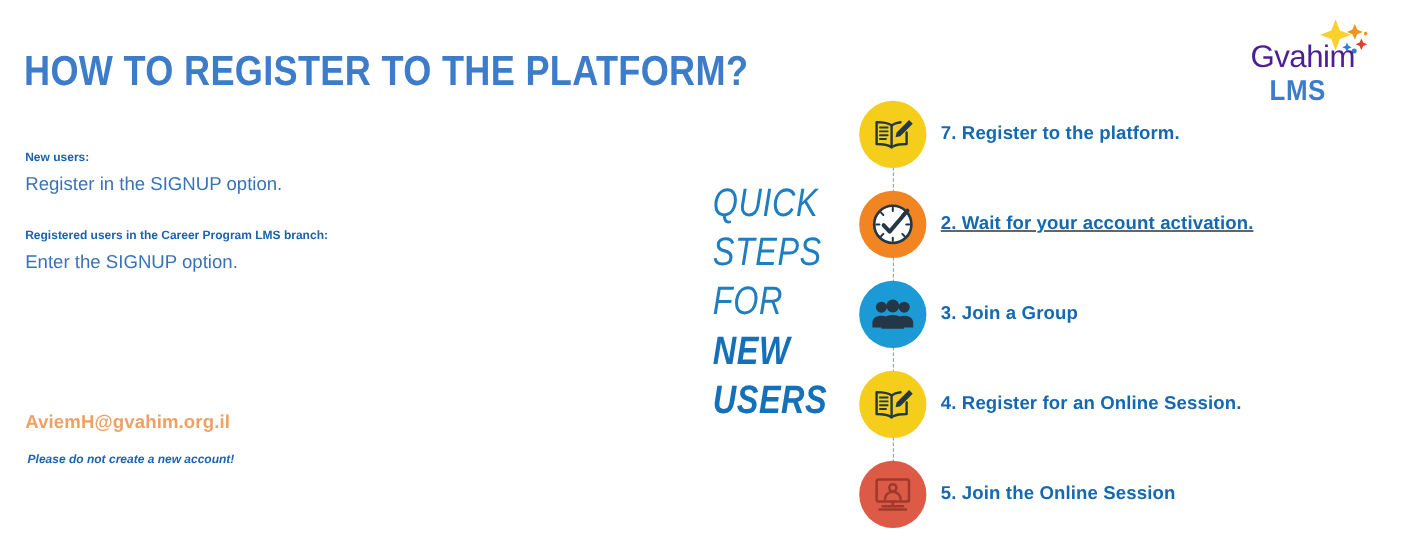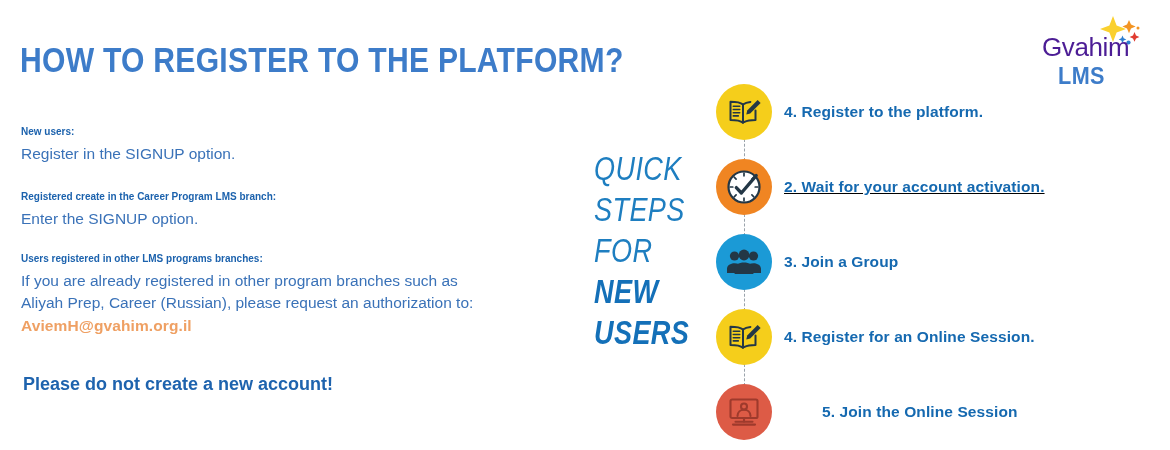--- a/index.html
+++ b/index.html
@@ -61,36 +61,37 @@
     font-size: 15.5px;
     line-height: 22px;
     font-weight: normal;
     color: #3a72b8;
     white-space: nowrap;
   }
 
   .email-line {
     position: absolute;
     left: 1px;
-    top: 316px;
+    top: 343px;
     font-size: 15.5px;
     line-height: 20px;
     font-weight: bold;
     color: #efa063;
     letter-spacing: 0.1px;
     white-space: nowrap;
   }
 
   .warn-line {
     position: absolute;
     left: 3px;
     top: 374px;
-    font-size: 18px;
+    font-size: 10px;
     line-height: 20px;
     font-weight: bold;
+    font-style: italic;
     color: #1e63ae;
     white-space: nowrap;
   }
 
   
   .vhead {
     position: absolute;
     left: 594px;
     top: 148px;
     width: 100px;
@@ -121,21 +122,21 @@
     position: absolute;
     left: 0;
     height: 58px;
     display: flex;
     align-items: center;
   }
   .r1 { top: 0px; }
   .r2 { top: 75px; text-decoration: underline; }
   .r3 { top: 150px; }
   .r4 { top: 225px; align-items: center; }
-  .r5 { top: 300px; gap: 38px; }
+  .r5 { top: 300px; }
 
   .connector {
     position: absolute;
     left: 28px;
     width: 0;
     border-left: 1.6px dashed #9aa3ab;
   }
   .c1 { top: 56px;  height: 22px; }
   .c2 { top: 131px; height: 22px; }
   .c3 { top: 206px; height: 22px; }
@@ -206,29 +207,24 @@
 <div class="left-col">
 
   <div class="page-title">HOW TO REGISTER TO THE PLATFORM?</div>
 
   <div class="body-block blk1">
     <div class="blk-head">New users:</div>
     <div class="blk-line">Register in the SIGNUP option.</div>
   </div>
 
   <div class="body-block blk2">
-    <div class="blk-head">Registered create in the Career Program LMS branch:</div>
+    <div class="blk-head">Registered users in the Career Program LMS branch:</div>
     <div class="blk-line">Enter the SIGNUP option.</div>
   </div>
 
-  <div class="body-block blk3">
-    <div class="blk-head">Users registered in other LMS programs branches:</div>
-    <div class="blk-line">If you are already registered in other program branches such as</div>
-    <div class="blk-line">Aliyah Prep, Career (Russian), please request an authorization to:</div>
-  </div>
 
   <div class="email-line">AviemH@gvahim.org.il</div>
 
   <div class="warn-line">Please do not create a new account!</div>
 </div>
 
 <div class="vhead">
   <span class="light">QUICK</span>
   <span class="light">STEPS</span>
   <span class="light">FOR</span>
@@ -255,21 +251,21 @@
           </g>
           <g stroke="#233746" stroke-width="1.6" stroke-linecap="round">
             <path d="M6.3 9.3h6.4M6.3 12.5h6.4M6.3 15.7h6.4M6.3 18.9h5"></path>
           </g>
           <g fill="#233746">
             <path d="M30.6 3.1l3.0 3.0-10.4 10.4-3.9.9.9-3.9z"></path>
           </g>
         </svg>
       </span>
     </div>
-    <div class="step-label">4. Register to the platform.</div>
+    <div class="step-label">7. Register to the platform.</div>
   </div>
 
   <div class="step-row r2">
     <div class="badge" style="background:#F08522">
       <span>
         <svg width="40" height="40" viewBox="0 0 40 40">
           <circle cx="20" cy="20" r="15.5" fill="#ffffff"></circle>
           <circle cx="20" cy="20" r="15.5" fill="none" stroke="#233746" stroke-width="2.2"></circle>
           <g stroke="#233746" stroke-width="1.7" stroke-linecap="round">
             <path d="M20 6.2v2.6M20 31.2v2.6M6.2 20h2.6M31.2 20h2.6"></path>

